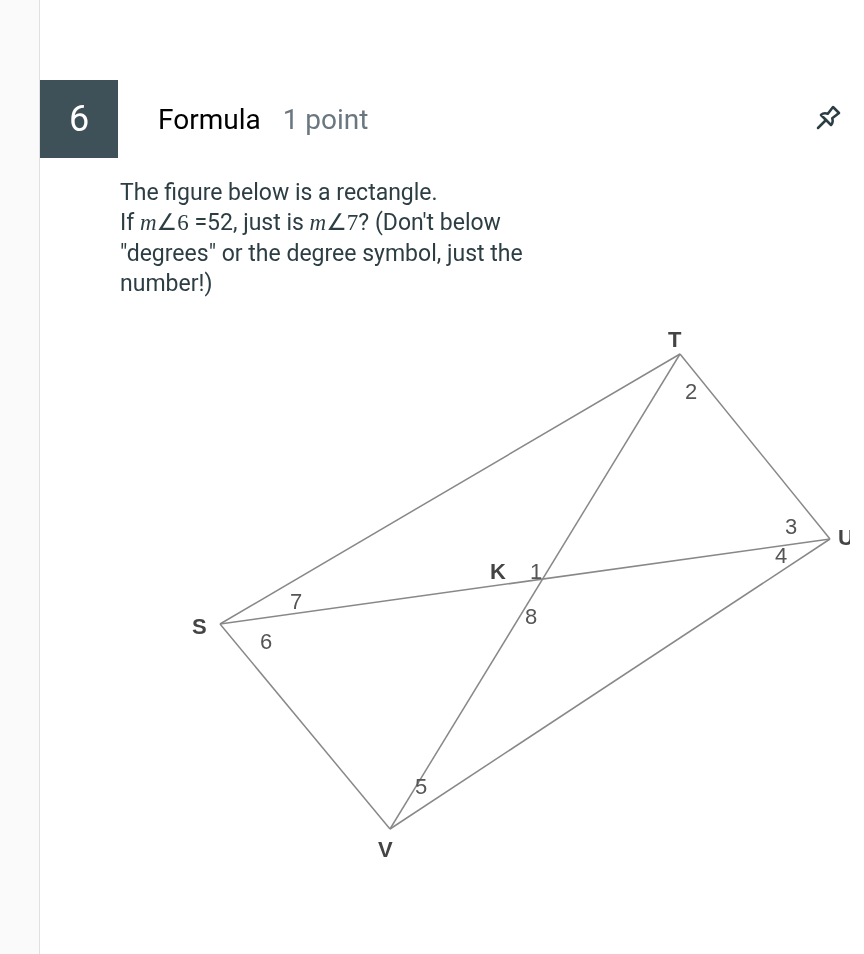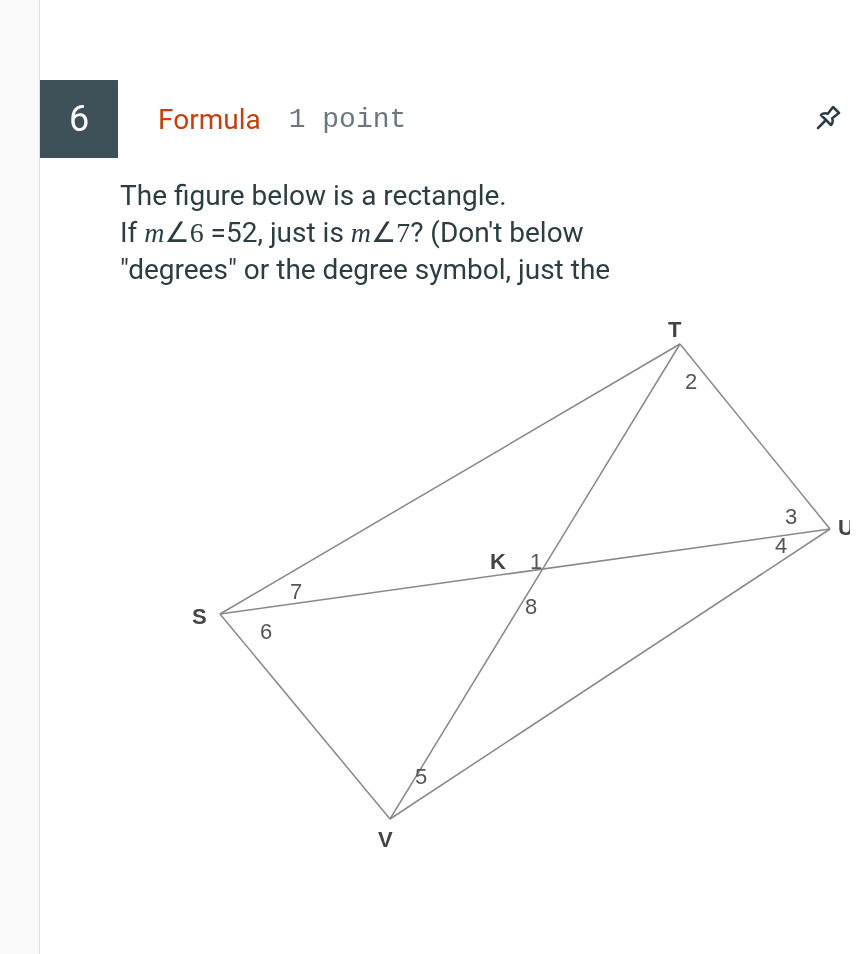--- a/index.html
+++ b/index.html
@@ -44,47 +44,46 @@
       background: #3e5158;
       color: #fff;
       display: flex;
       align-items: center;
       justify-content: center;
       font-size: 36px;
       margin-right: 40px;
       flex: 0 0 auto;
     }
     .q-type {
-      color: #c2410c;
+      color: #000000;
       font-size: 28px;
-      margin-right: 28px;
+      margin-right: 22px;
     }
     .q-points {
       color: #6a7780;
       font-size: 28px;
-      font-family: Liberation Mono, monospace;
     }
     .pin-area {
       margin-left: auto;
       margin-right: 20px;
       display: flex;
       align-items: center;
     }
     .pin-icon {
       width: 34px;
       height: 34px;
       display: flex;
       align-items: center;
       justify-content: center;
     }
     .content-area {
       padding: 0 20px 0 80px;
     }
     .question-text {
-      font-size: 28px;
+      font-size: 23px;
       line-height: 1.32;
       color: #2c3e44;
       margin-bottom: 20px;
     }
     .math-italic {
       font-family: "Times New Roman", serif;
       font-style: italic;
     }
     .angle {
       font-family: "Times New Roman", serif;
@@ -135,20 +134,21 @@
     </div>
   </div>
 
   <div class="content-area">
     <div class="question-text">
       <div>The figure below is a rectangle.</div>
       <div>
         <span>If </span><span class="math-italic">m</span><span class="angle">∠</span><span style="font-family:'Times New Roman',serif;">6</span><span> =52, just is </span><span class="math-italic">m</span><span class="angle">∠</span><span style="font-family:'Times New Roman',serif;">7</span><span>? (Don't below</span>
       </div>
       <div>"degrees" or the degree symbol, just the</div>
+      <div>number!)</div>
     </div>
 
     <div class="figure-area">
       <svg class="geometry" viewBox="0 0 700 560">
 
         <line x1="70" y1="295" x2="530" y2="25"></line>
         <line x1="530" y1="25" x2="680" y2="210"></line>
         <line x1="680" y1="210" x2="240" y2="500"></line>
         <line x1="240" y1="500" x2="70" y2="295"></line>
 

